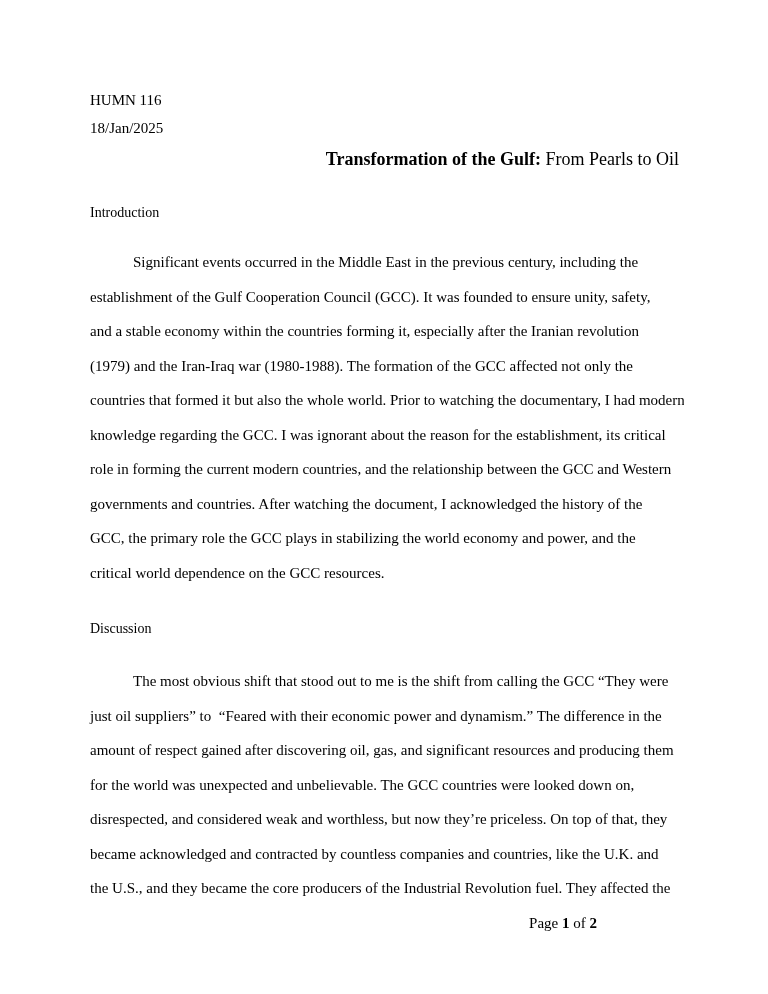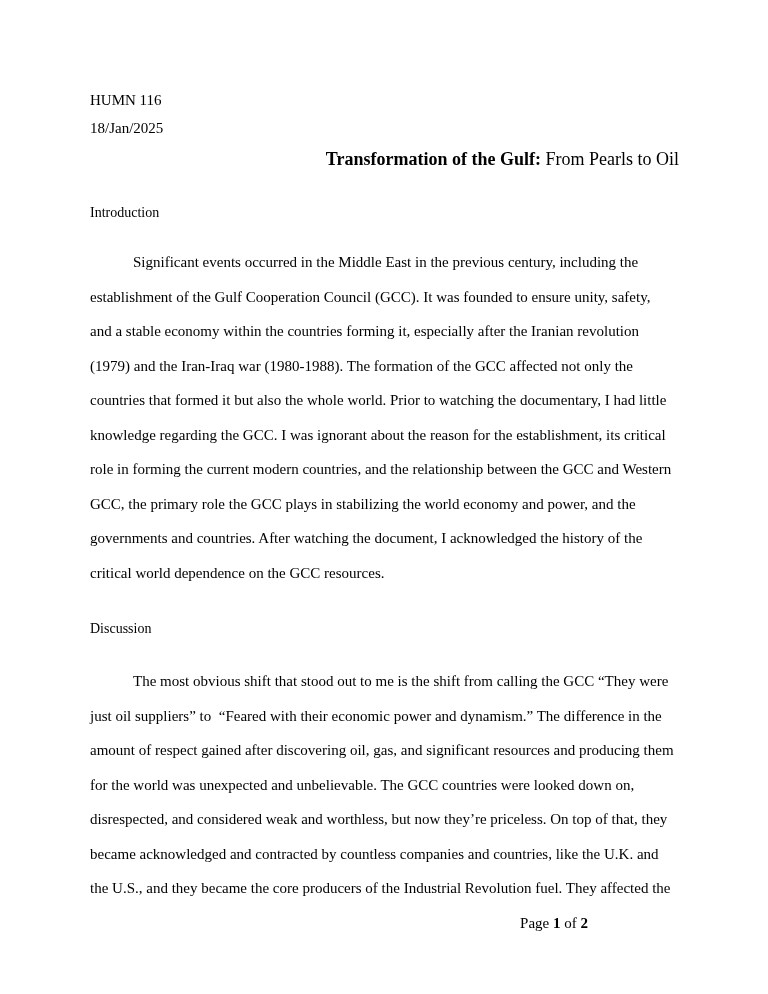--- a/index.html
+++ b/index.html
@@ -46,21 +46,21 @@
   .para .line {
     line-height: 34.5px;
     white-space: pre;
   }
   .para .line.first { text-indent: 43px; }
   .para-intro { margin-top: 21px; }
   .para-discussion { margin-top: 24px; }
   .footer {
     position: absolute;
     top: 915px;
-    right: 96px;
+    right: 87px;
     font-size: 15px;
     line-height: 17px;
     white-space: pre;
     font-family: Liberation Serif, serif;
   }
   .footer .pg-bold { font-weight: 700; }
 </style>
 </head>
 <body>
 
@@ -74,25 +74,25 @@
 
     <div class="doc-title"><span class="t-bold">Transformation of the Gulf:</span><span> From Pearls to Oil</span></div>
 
     <div class="section-heading heading-intro">Introduction</div>
 
     <div class="para para-intro">
       <div class="line first">Significant events occurred in the Middle East in the previous century, including the</div>
       <div class="line">establishment of the Gulf Cooperation Council (GCC). It was founded to ensure unity, safety,</div>
       <div class="line">and a stable economy within the countries forming it, especially after the Iranian revolution</div>
       <div class="line">(1979) and the Iran-Iraq war (1980-1988). The formation of the GCC affected not only the</div>
-      <div class="line">countries that formed it but also the whole world. Prior to watching the documentary, I had little</div>
+      <div class="line">countries that formed it but also the whole world. Prior to watching the documentary, I had modern</div>
       <div class="line">knowledge regarding the GCC. I was ignorant about the reason for the establishment, its critical</div>
       <div class="line">role in forming the current modern countries, and the relationship between the GCC and Western</div>
+      <div class="line">governments and countries. After watching the document, I acknowledged the history of the</div>
       <div class="line">GCC, the primary role the GCC plays in stabilizing the world economy and power, and the</div>
-      <div class="line">governments and countries. After watching the document, I acknowledged the history of the</div>
       <div class="line">critical world dependence on the GCC resources.</div>
     </div>
 
     <div class="section-heading heading-discussion">Discussion</div>
 
     <div class="para para-discussion">
       <div class="line first">The most obvious shift that stood out to me is the shift from calling the GCC “They were</div>
       <div class="line">just oil suppliers” to  “Feared with their economic power and dynamism.” The difference in the</div>
       <div class="line">amount of respect gained after discovering oil, gas, and significant resources and producing them</div>
       <div class="line">for the world was unexpected and unbelievable. The GCC countries were looked down on,</div>

